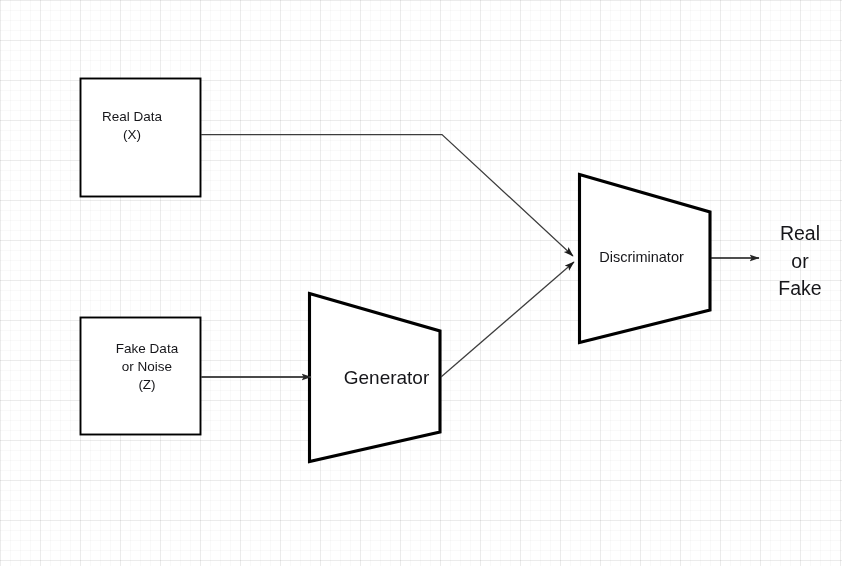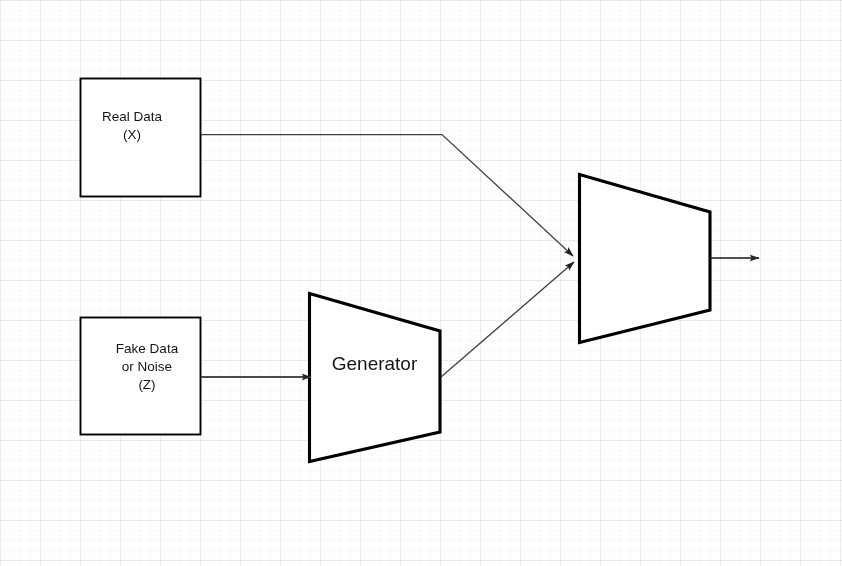--- a/index.html
+++ b/index.html
@@ -46,23 +46,24 @@
     font-size: 13.5px;
   }
   #fake-data-label {
     left: 80px;
     top: 340px;
     width: 134px;
     font-size: 13.5px;
   }
   #generator-label {
     left: 309px;
-    top: 351px;
+    top: 365px;
     width: 131px;
     font-size: 19px;
+    padding-left: 12px;
   }
   #discriminator-label {
     left: 573px;
     top: 248px;
     width: 137px;
     font-size: 14.5px;
   }
   #output-label {
     left: 760px;
     top: 220px;
@@ -105,15 +106,19 @@
 
   <div class="node-label" id="real-data-label">Real Data
 (X)</div>
 
   <div class="node-label" id="fake-data-label">Fake Data
 or Noise
 (Z)</div>
 
   <div class="node-label" id="generator-label">Generator</div>
 
+  <div class="node-label" id="discriminator-label">Discriminator</div>
 
+  <div class="node-label" id="output-label">Real
+or
+Fake</div>
 
 </div>
 
 </body></html>

